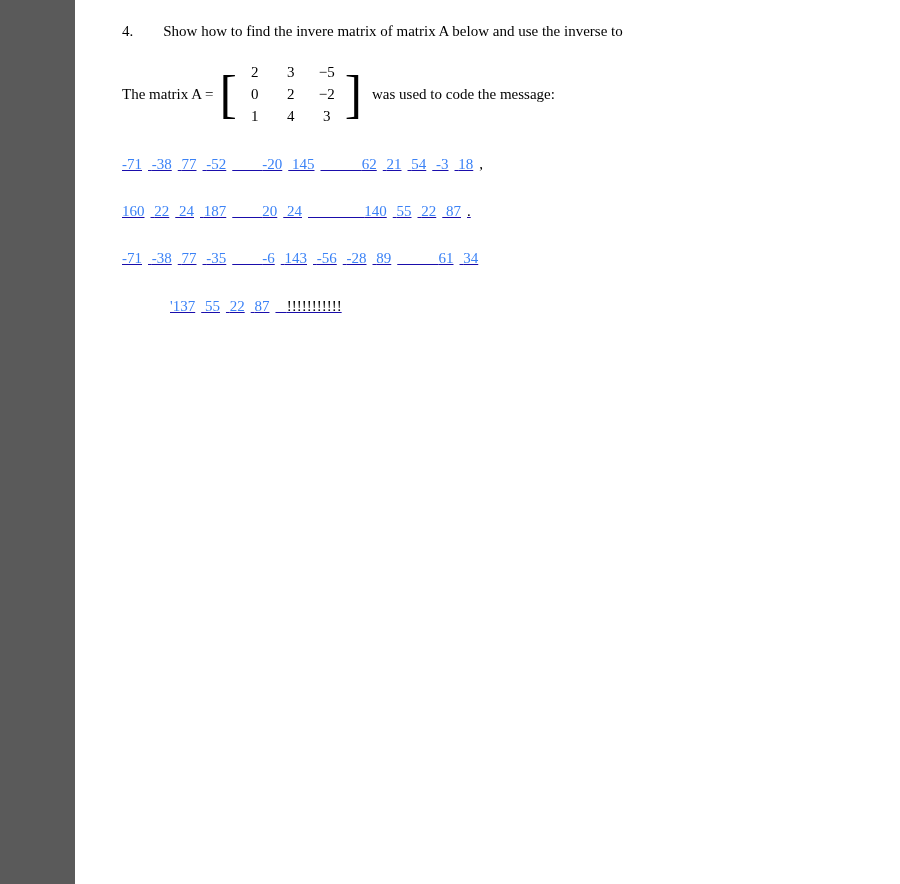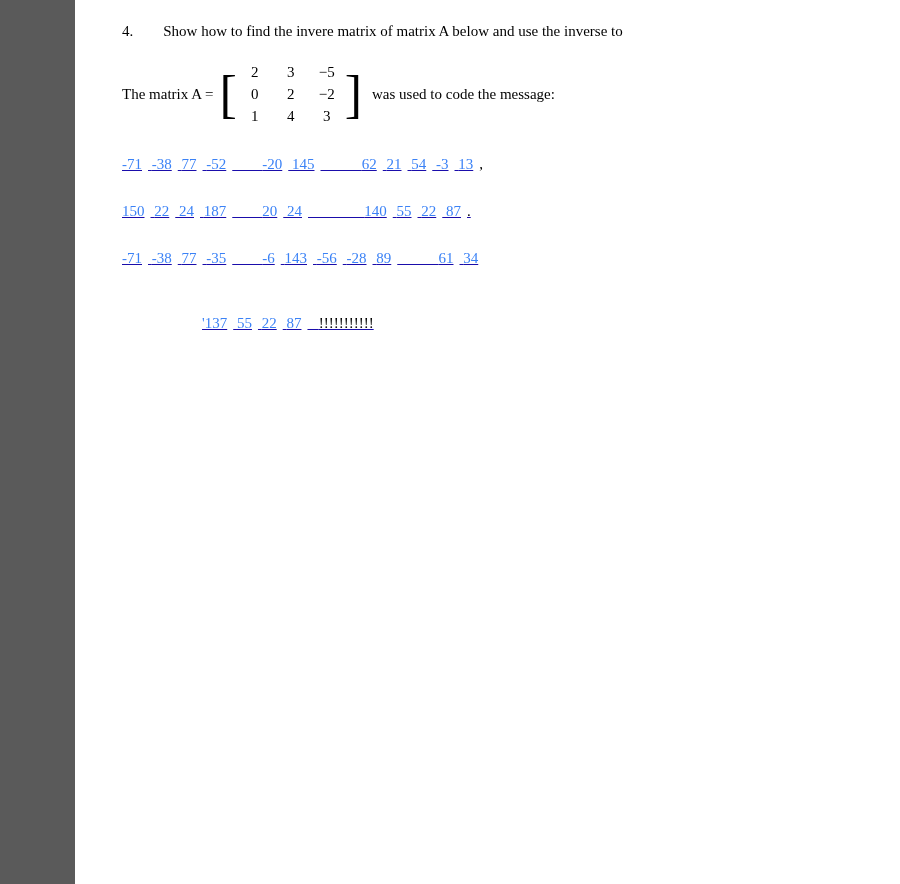--- a/index.html
+++ b/index.html
@@ -152,55 +152,55 @@
       <span>77</span>
       <span>-52</span>
       &nbsp;&nbsp;&nbsp;&nbsp;&nbsp;&nbsp;
       <span>-20</span>
       <span>145</span>
       &nbsp;&nbsp;&nbsp;&nbsp;&nbsp;&nbsp;&nbsp;&nbsp;&nbsp;
       <span>62</span>
       <span>21</span>
       <span>54</span>
       <span>-3</span>
-      <span>13</span><span class="no-underline">,</span>
+      <span>18</span><span class="no-underline">,</span>
     </div>
 
     <div class="message-row" style="margin-bottom: 20px;">
-      <span>150</span>
+      <span>160</span>
       <span>22</span>
       <span>24</span>
       <span>187</span>
       &nbsp;&nbsp;&nbsp;&nbsp;&nbsp;&nbsp;
       <span>20</span>
       <span>24</span>
       &nbsp;&nbsp;&nbsp;&nbsp;&nbsp;&nbsp;&nbsp;&nbsp;&nbsp;&nbsp;&nbsp;&nbsp;&nbsp;
       <span>140</span>
       <span>55</span>
       <span>22</span>
       <span>87</span><span class="no-underline">.</span>
     </div>
 
-    <div class="message-row" style="margin-bottom: 38px;">
+    <div class="message-row" style="margin-bottom: 21px;">
       <span>-71</span>
       <span>-38</span>
       <span>77</span>
       <span>-35</span>
       &nbsp;&nbsp;&nbsp;&nbsp;&nbsp;&nbsp;
       <span>-6</span>
       <span>143</span>
       <span>-56</span>
       <span>-28</span>
       <span>89</span>
       &nbsp;&nbsp;&nbsp;&nbsp;&nbsp;&nbsp;&nbsp;&nbsp;&nbsp;
       <span>61</span>
       <span>34</span>
     </div>
 
-    <div class="message-row" style="margin-left: 80px;">
+    <div class="message-row" style="margin-left: 48px;">
       <span>'137</span>
       <span>55</span>
       <span>22</span>
       <span>87</span>
       &nbsp;
       <span class="no-underline">!!!!!!!!!!!</span>
     </div>
 
   </div>
 

